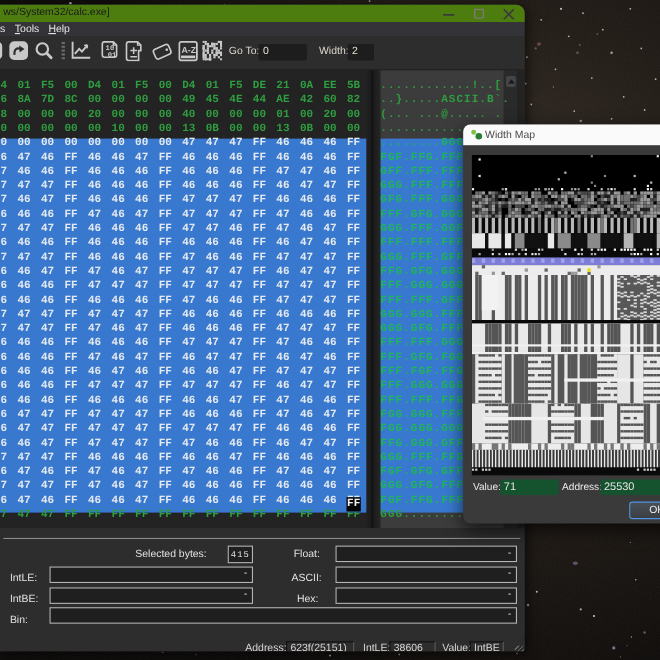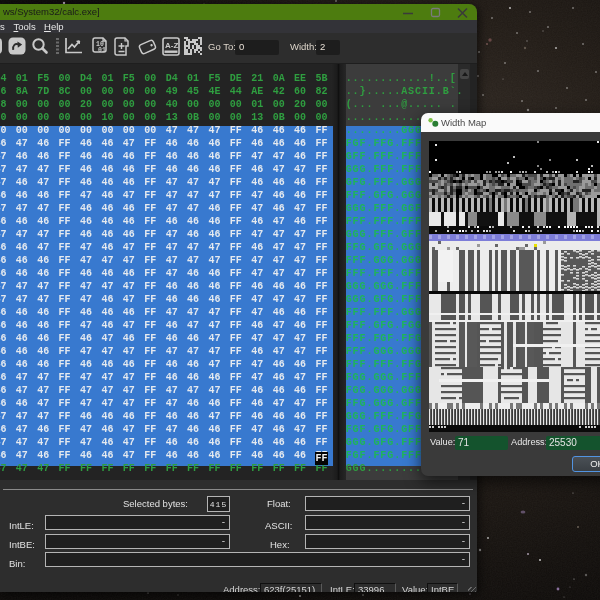--- a/index.html
+++ b/index.html
@@ -590,21 +590,21 @@
     <div class="combo" style="left:305px;top:16px;width:165px"></div>
     <span class="plab" style="left:265px;top:40px">ASCII:</span>
     <div class="combo" style="left:305px;top:35px;width:165px"></div>
     <span class="plab" style="left:270px;top:59px">Hex:</span>
     <div class="combo" style="left:305px;top:54px;width:165px"></div>
   </div>
   <div id="status">
     <span style="position:absolute;left:223px;top:2px">Address:</span>
     <span class="sb" style="left:260px;width:62px">623f(25151)</span>
     <span style="position:absolute;left:330px;top:2px">IntLE:</span>
-    <span class="sb" style="left:354px;width:42px">33996</span>
+    <span class="sb" style="left:354px;width:42px">38606</span>
     <span style="position:absolute;left:402px;top:2px">Value:</span>
     <span class="sb" style="left:427px;width:31px">IntBE</span>
     <div id="grip"></div>
   </div>
 </div>
 
 <div id="bmwin">
   <div id="bmtitle">
     <svg style="position:absolute;left:6px;top:3px" width="14" height="13" viewBox="0 0 14 13">
       <circle cx="3.6" cy="4.2" r="2.2" fill="#7cc144"></circle>

